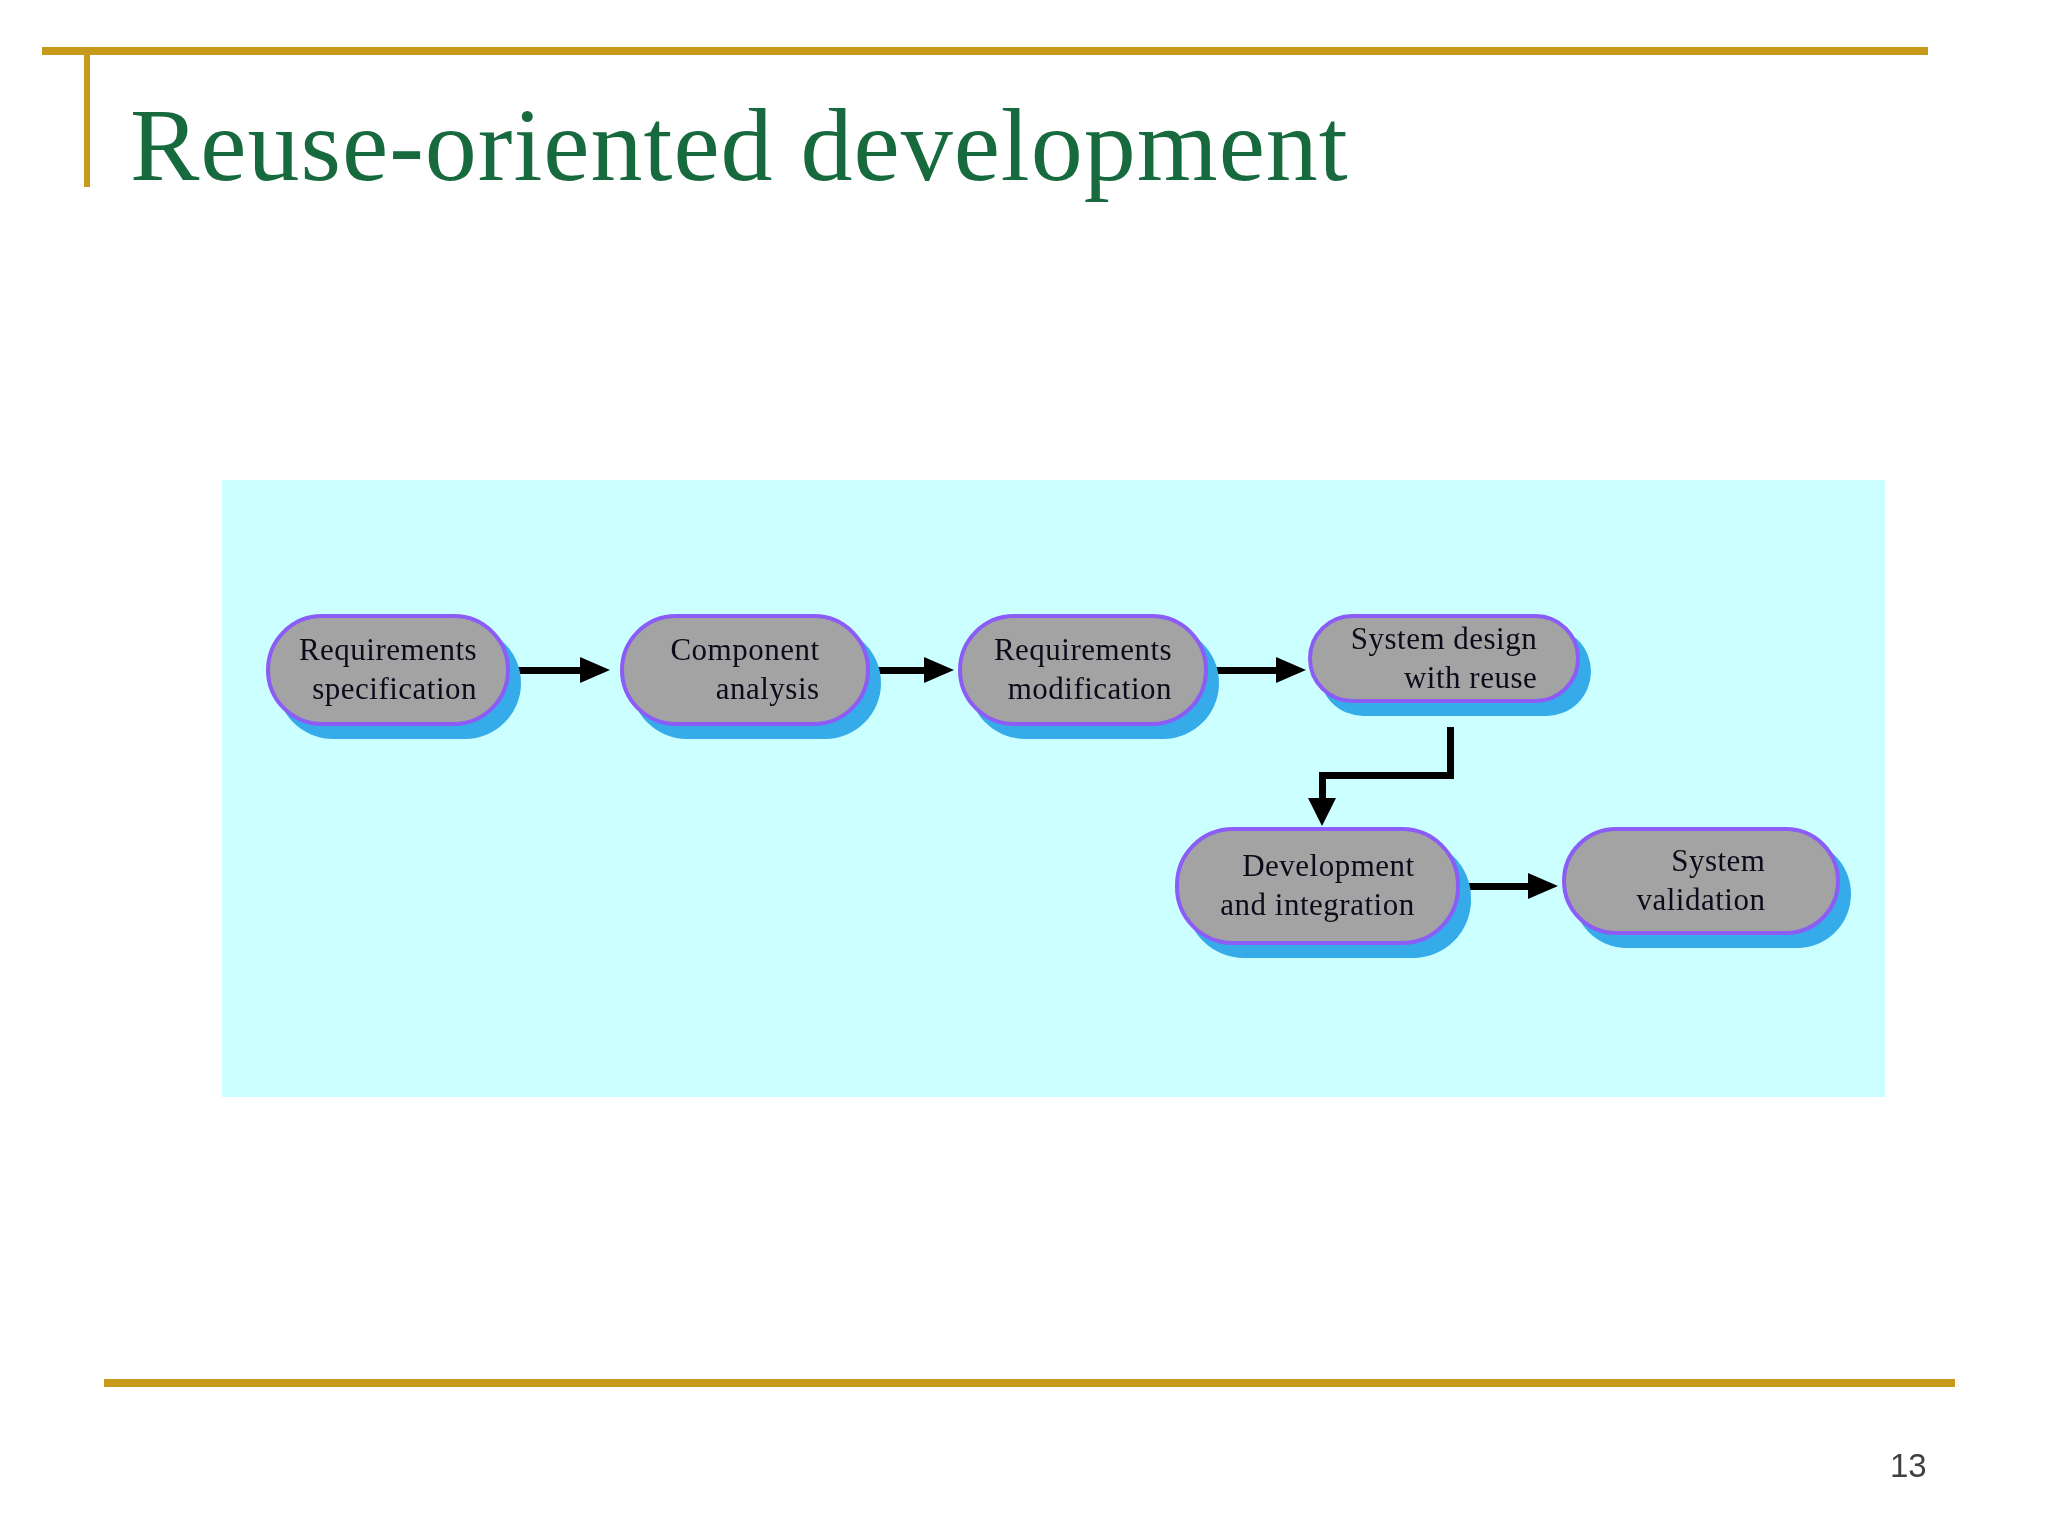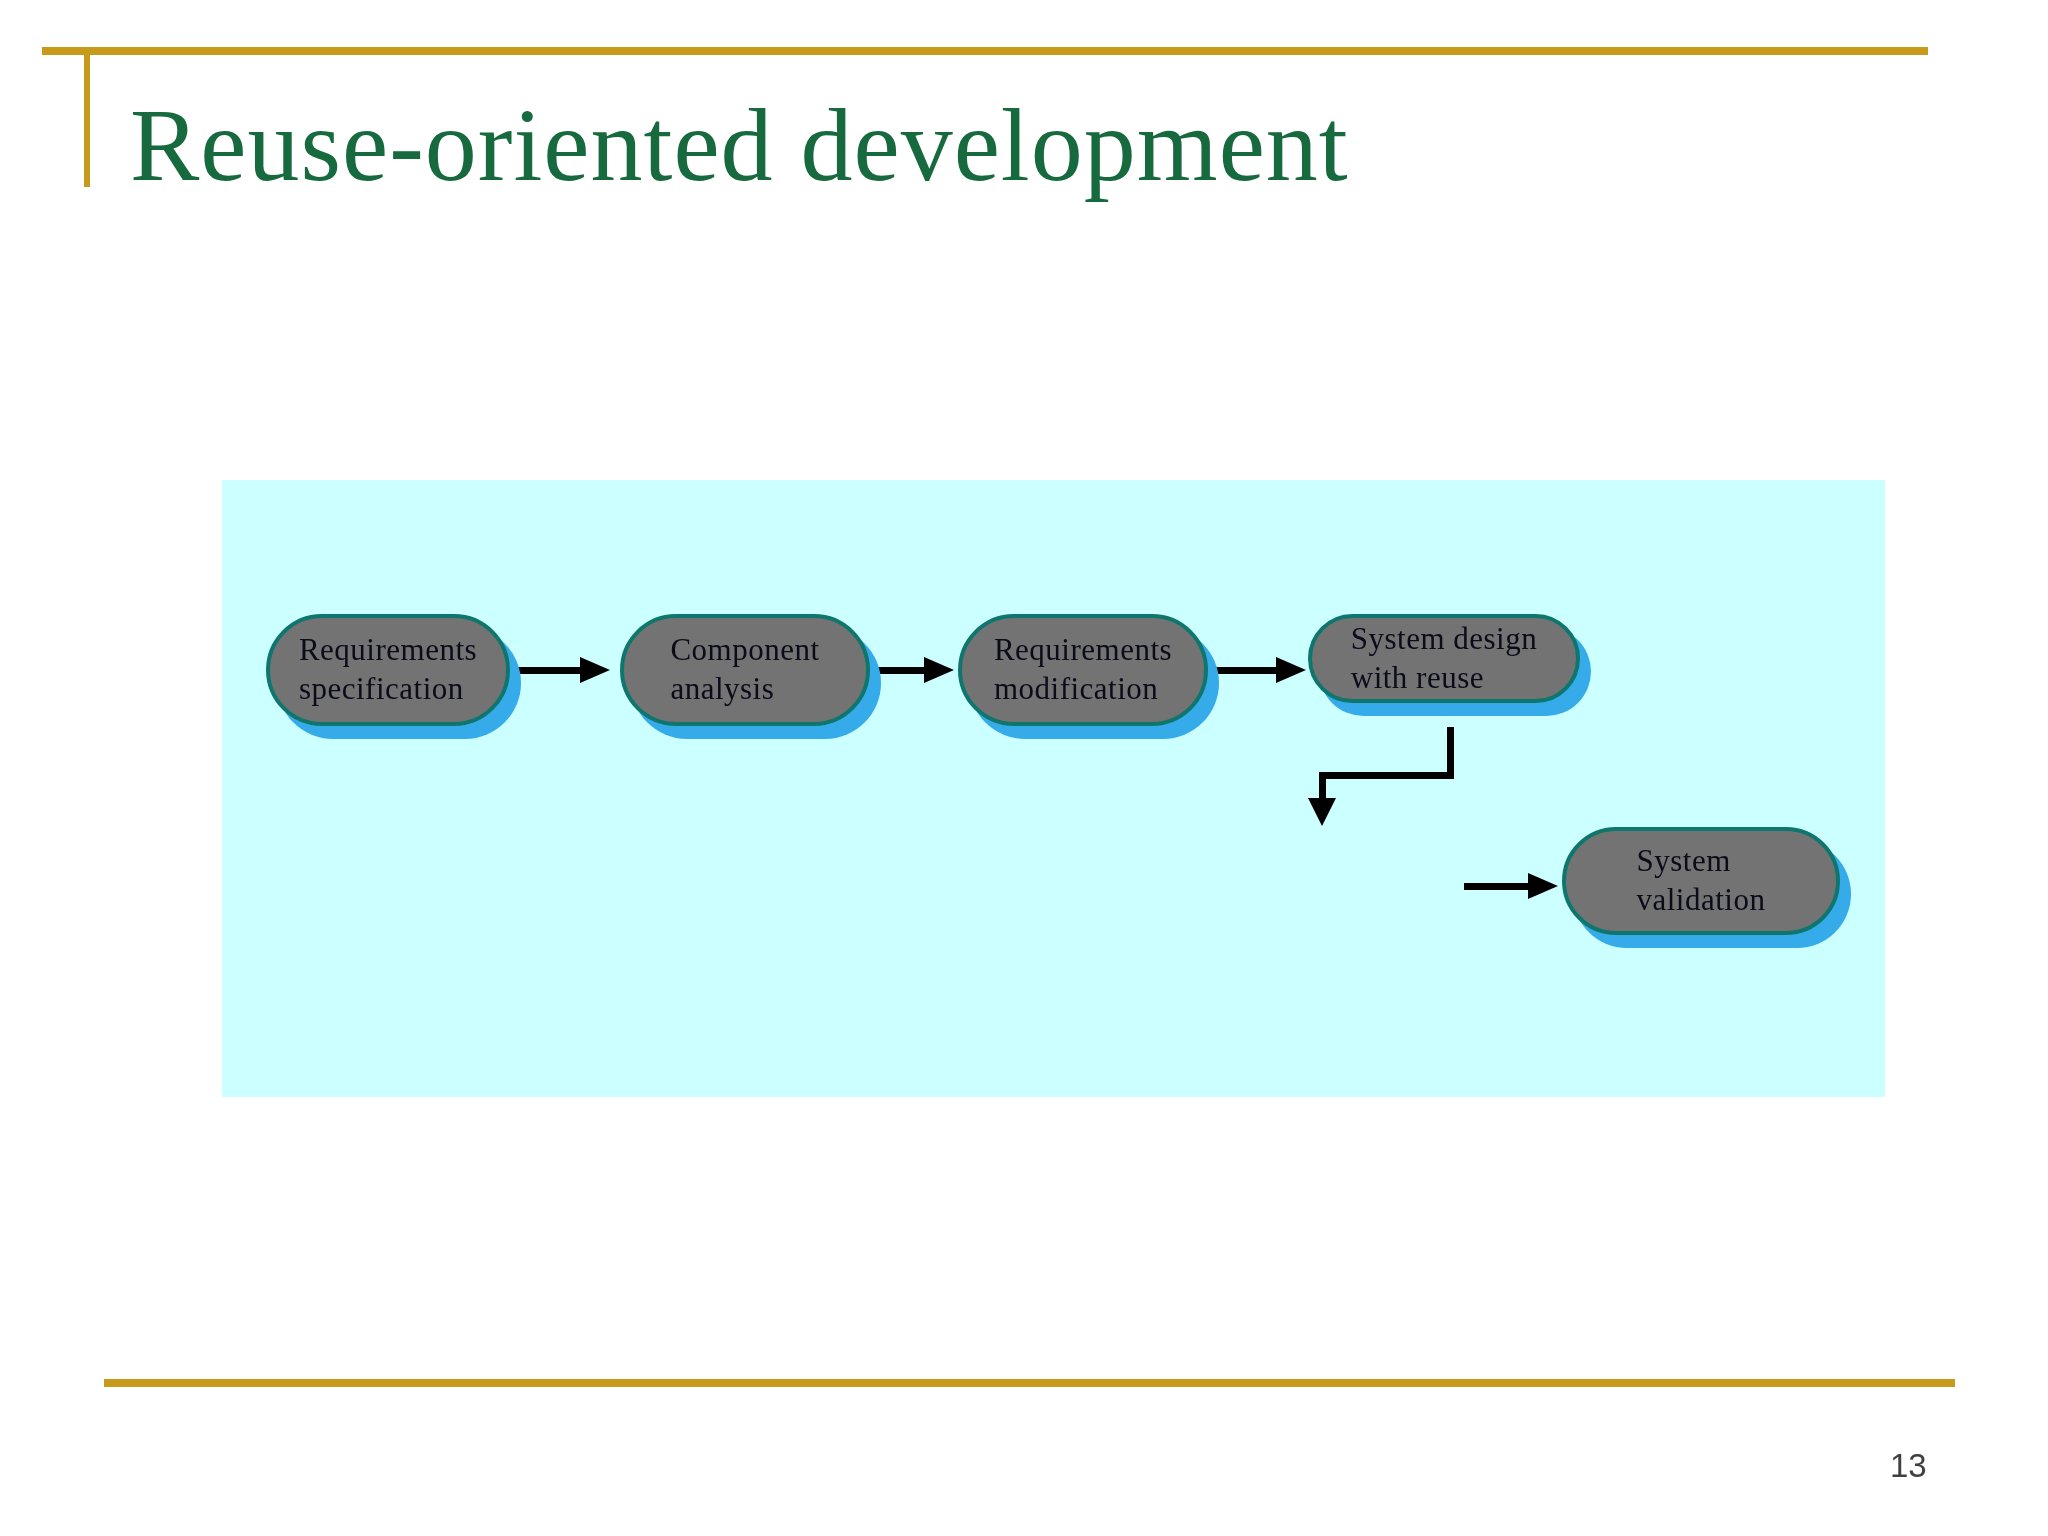--- a/index.html
+++ b/index.html
@@ -19,24 +19,24 @@
   }
   
   .page-number{
     position:absolute;left:1890px;top:1447px;font-size:33px;color:#404040;
     font-family:Liberation Sans, sans-serif;
   }
   
   .panel{position:absolute;left:222px;top:480px;width:1663px;height:617px;background:#CCFFFF;}
   
   .node{
-    position:absolute;box-sizing:border-box;background:#737373;
-    border:4px solid #0f766e;border-radius:58px;
+    position:absolute;box-sizing:border-box;background:#a3a3a3;
+    border:4px solid #8b5cf6;border-radius:58px;
     box-shadow:11px 13px 0 0 #35ABEA;
-    display:flex;align-items:center;justify-content:center;text-align:left;
+    display:flex;align-items:center;justify-content:center;text-align:right;
   }
   .node-label{
     white-space:pre-line;font-size:31px;line-height:1.25;color:#0B0B1A;
     letter-spacing:0.5px;font-family:"Liberation Serif",serif;
   }
   .n1{left:44px;top:134px;width:244px;height:112px;}
   .n2{left:398px;top:134px;width:250px;height:112px;}
   .n3{left:736px;top:134px;width:250px;height:112px;}
   .n4{left:1086px;top:134px;width:272px;height:89px;}
   .n5{left:953px;top:347px;width:285px;height:118px;}
@@ -103,20 +103,24 @@
 analysis</span>
     </div>
     <div class="node n3">
       <span class="node-label">Requirements
 modification</span>
     </div>
     <div class="node n4">
       <span class="node-label">System design
 with reuse</span>
     </div>
+    <div class="node n5">
+      <span class="node-label">Development
+and integration</span>
+    </div>
     <div class="node n6">
       <span class="node-label">System
 validation</span>
     </div>
 
   </div>
 
   <div class="bottom-rule"></div>
 
   <div class="page-number">13</div>

